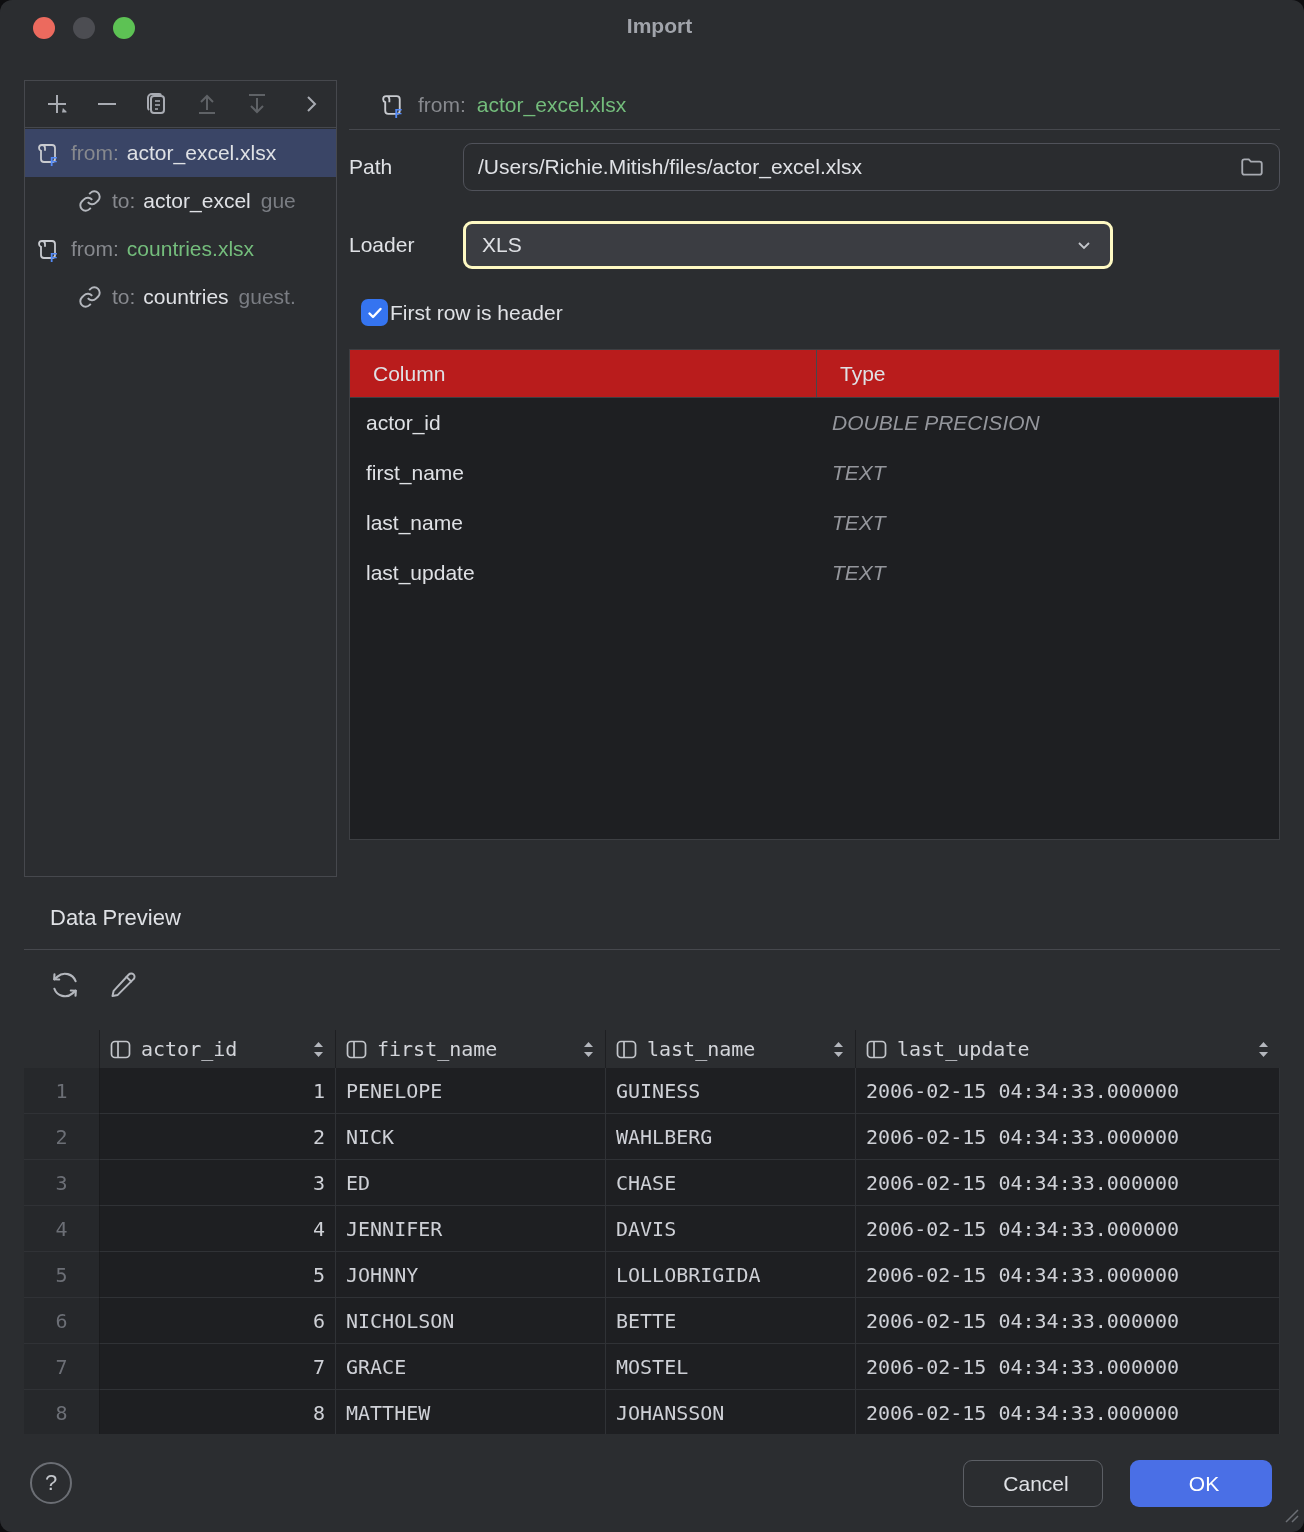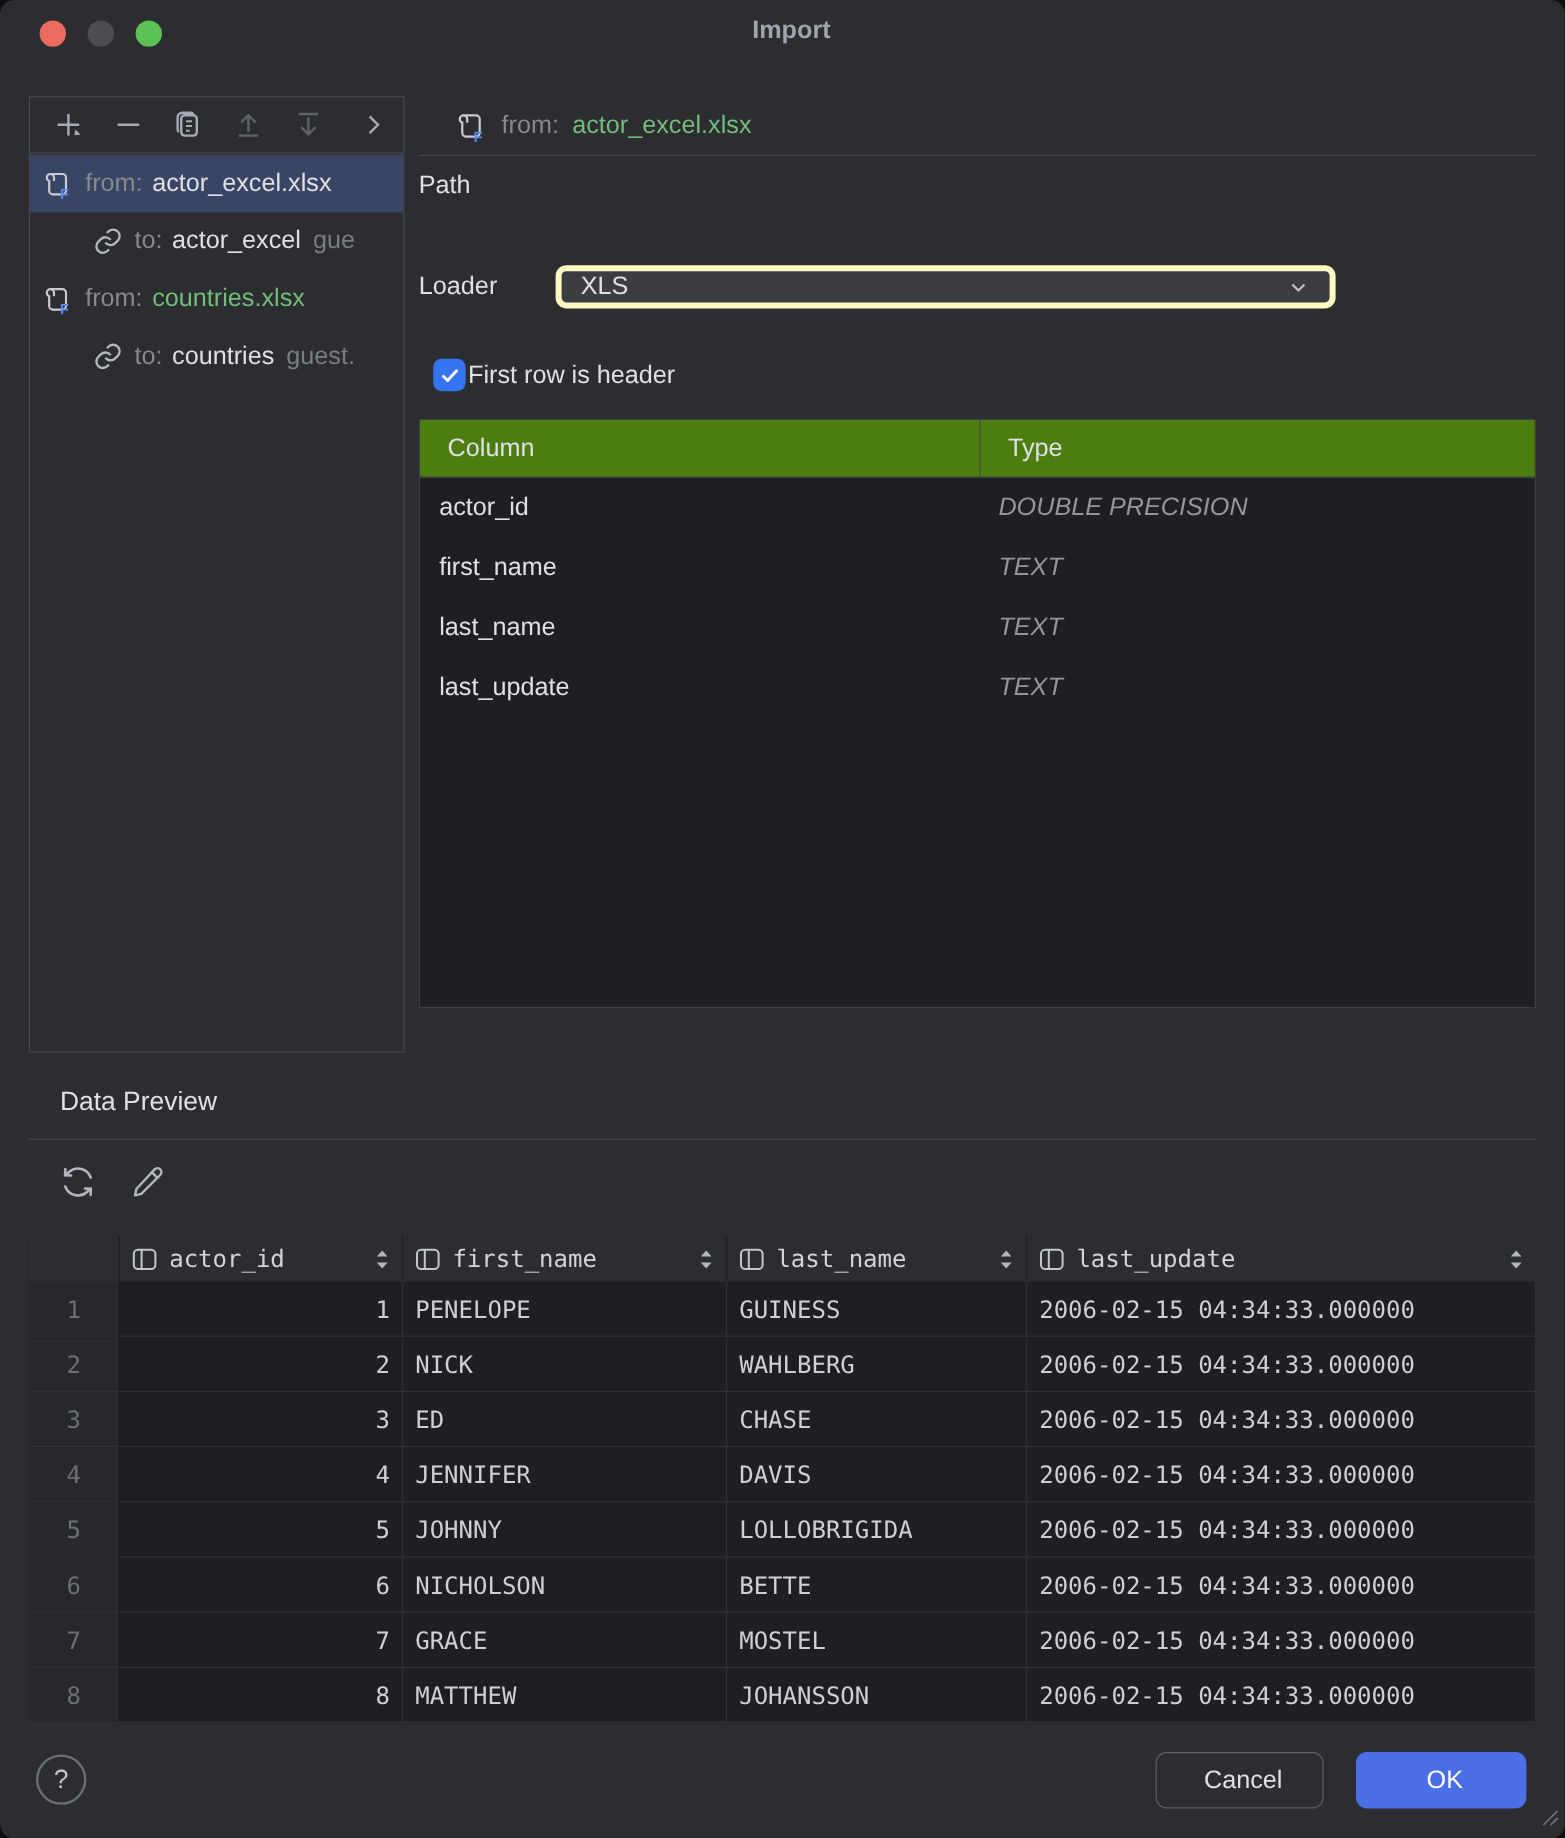--- a/index.html
+++ b/index.html
@@ -40,31 +40,31 @@
     border-bottom:1px solid #46484d;padding-left:30px;font-size:21px;}
   .mh-prefix{color:#87898e;}
   .mh-name{color:#74bd7c;}
   .form-row{position:absolute;left:0;display:flex;align-items:center;}
   .row-path{top:63px;}
   .row-loader{top:141px;}
   .f-label{width:114px;font-size:21px;color:#dfe1e5;flex:0 0 auto;}
   .path-input{width:817px;height:48px;background:#2a2c2f;border:1px solid #50525a;border-radius:9px;
     display:flex;align-items:center;padding:0 14px;font-size:21px;color:#dfe1e5;}
   .path-input .val{flex:1;overflow:hidden;white-space:nowrap;}
-  .loader-select{width:650px;height:36px;background:#3b3d42;border:5px solid #fef9c3;border-radius:9px;
+  .loader-select{width:650px;height:48px;background:#3b3d42;border:3px solid #fef9c3;border-radius:9px;
     display:flex;align-items:center;padding:0 16px;font-size:21px;color:#dfe1e5;}
   .loader-select .val{flex:1;}
   .cb-row{position:absolute;top:219px;left:12px;display:flex;align-items:center;gap:2px;}
   .checkbox{width:27px;height:27px;border-radius:7px;background:#3574f0;display:flex;
     align-items:center;justify-content:center;}
   .cb-label{font-size:21px;color:#dfe1e5;}
   
   .map-table{position:absolute;top:269px;left:0;width:931px;height:491px;
     background:#1e1f22;border:1px solid #3d3f43;}
-  .map-head{height:48px;background:#4d7c0f;border-bottom:1px solid #3d3f43;display:grid;
+  .map-head{height:48px;background:#b91c1c;border-bottom:1px solid #3d3f43;display:grid;
     grid-template-columns:466px 1fr;}
   .map-head .mh-cell{display:flex;align-items:center;padding-left:23px;font-size:21px;color:#dfe1e5;}
   .map-head .mh-cell + .mh-cell{border-left:1px solid #46484d;}
   .map-row{height:50px;display:grid;grid-template-columns:466px 1fr;align-items:center;}
   .map-row .m-col{padding-left:16px;font-size:21px;color:#dfe1e5;}
   .map-row .m-type{padding-left:16px;font-size:21px;font-style:italic;color:#94969c;}
   
   .dp-title{position:absolute;left:50px;top:905px;font-size:22px;font-weight:500;color:#dfe1e5;}
   .dp-divider{position:absolute;left:24px;right:24px;top:949px;height:1px;background:#46484d;}
   .dp-tools{position:absolute;left:48px;top:968px;display:flex;gap:24px;align-items:center;}
@@ -201,20 +201,28 @@
           <path d="M7 5 a3 3 0 0 0 -3 3 a3 3 0 0 0 2 2.8 V19 a3 3 0 0 0 3 3 h8 a3 3 0 0 0 3-3 V8 a3 3 0 0 0 -3-3 z M7 5 a3 3 0 0 1 3 3 v2.8" stroke="#c9cbd0" stroke-width="1.8"></path>
           <text x="15" y="26" font-size="12" font-weight="bold" fill="#548af7" font-family="Liberation Sans,sans-serif">F</text>
         </svg>
       </span>
       <span class="mh-prefix">from:</span>
       <span class="mh-name">actor_excel.xlsx</span>
     </div>
 
     <div class="form-row row-path">
       <div class="f-label">Path</div>
+      <div class="path-input">
+        <span class="val">/Users/Richie.Mitish/files/actor_excel.xlsx</span>
+        <span style="display:flex;">
+          <svg width="26" height="26" viewBox="0 0 24 24" fill="none" stroke="#a8abb2" stroke-width="1.7">
+            <path d="M3 7a2 2 0 0 1 2-2h4l2 2h8a2 2 0 0 1 2 2v8a2 2 0 0 1-2 2H5a2 2 0 0 1-2-2z"></path>
+          </svg>
+        </span>
+      </div>
     </div>
 
     <div class="form-row row-loader">
       <div class="f-label">Loader</div>
       <div class="loader-select">
         <span class="val">XLS</span>
         <span style="display:flex;">
           <svg width="20" height="20" viewBox="0 0 20 20" fill="none" stroke="#c3c6cb" stroke-width="1.8">
               <path d="M5 8l5 5 5-5"></path>
             </svg>

